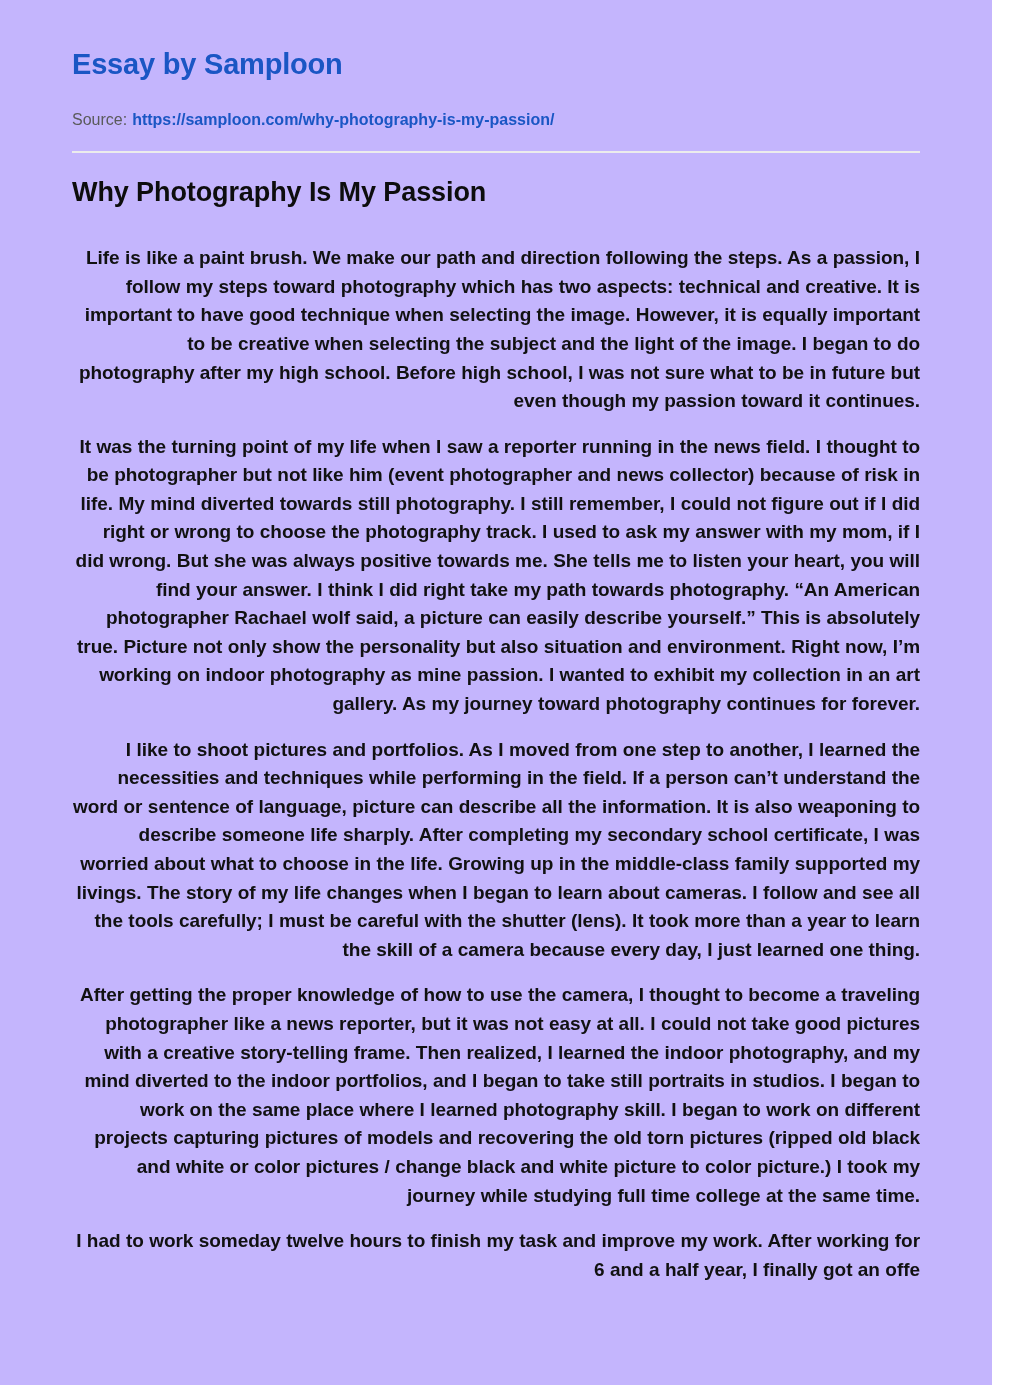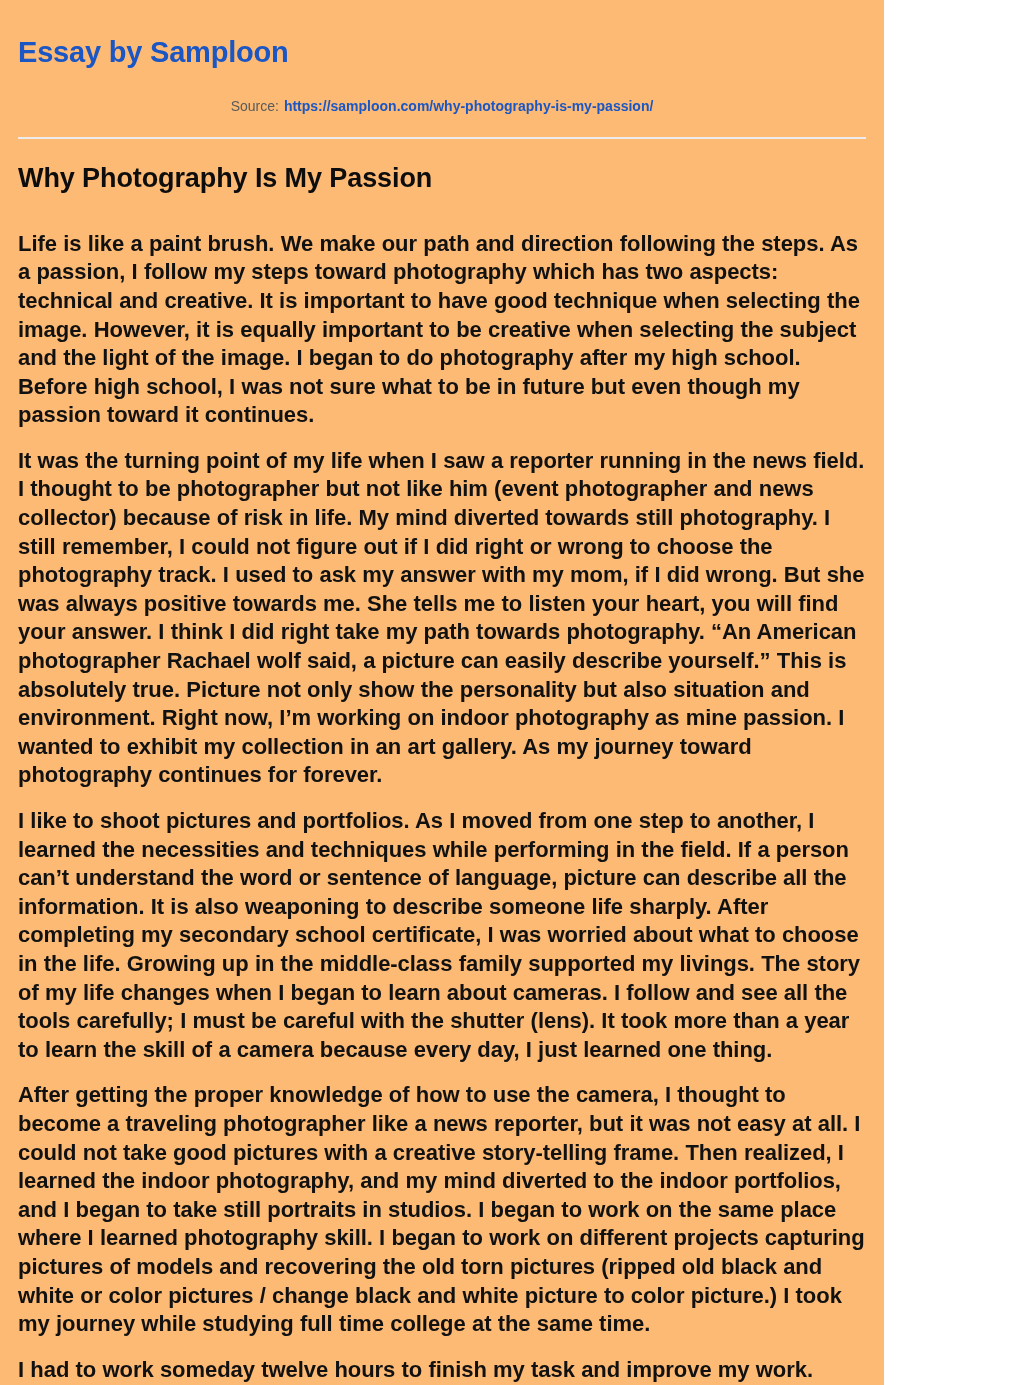--- a/index.html
+++ b/index.html
@@ -10,50 +10,49 @@
   }
   body {
     width: 1024px;
     height: 1385px;
     overflow: hidden;
     font-family: "Liberation Sans", sans-serif;
     -webkit-font-smoothing: antialiased;
   }
 
   .page {
-    width: 884px;
+    width: 992px;
     height: 1385px;
     box-sizing: border-box;
-    padding: 4px;
+    padding: 16px;
     position: relative;
-    background: #fdba74;
+    background: #c4b5fd;
   }
 
   .inner {
     margin: 0 auto;
     width: 848px;      
     padding-top: 33px;
   }
 
   
   .site-title {
     font-size: 29px;
     font-weight: bold;
     color: #1a56c4;
     letter-spacing: -0.2px;
     line-height: 1.1;
     margin: 0 0 29px 0;
   }
 
   .source-line {
-    font-size: 14px;
+    font-size: 16px;
     line-height: 1.2;
     margin: 0 0 22px 0;
     white-space: nowrap;
-    text-align: center;
   }
   .source-label {
     color: #5a5a5a;
     font-weight: normal;
   }
   .source-url {
     color: #1a56c4;
     font-weight: bold;
     text-decoration: none;
     margin-left: 5px;
@@ -71,26 +70,26 @@
   .article-title {
     font-size: 27px;
     font-weight: bold;
     color: #0d0d0d;
     letter-spacing: -0.1px;
     line-height: 1.15;
     margin: 12px 0 36px 0;
   }
 
   .body-text p {
-    font-size: 22px;
+    font-size: 19px;
     line-height: 28.6px;
     font-weight: bold;
     color: #111111;
     margin: 0 0 17px 0;
-    text-align: left;
+    text-align: right;
     letter-spacing: -0.05px;
     word-spacing: 0.2px;
   }
   .body-text p:last-child {
     margin-bottom: 0;
   }
 </style>
 </head>
 <body>
 

